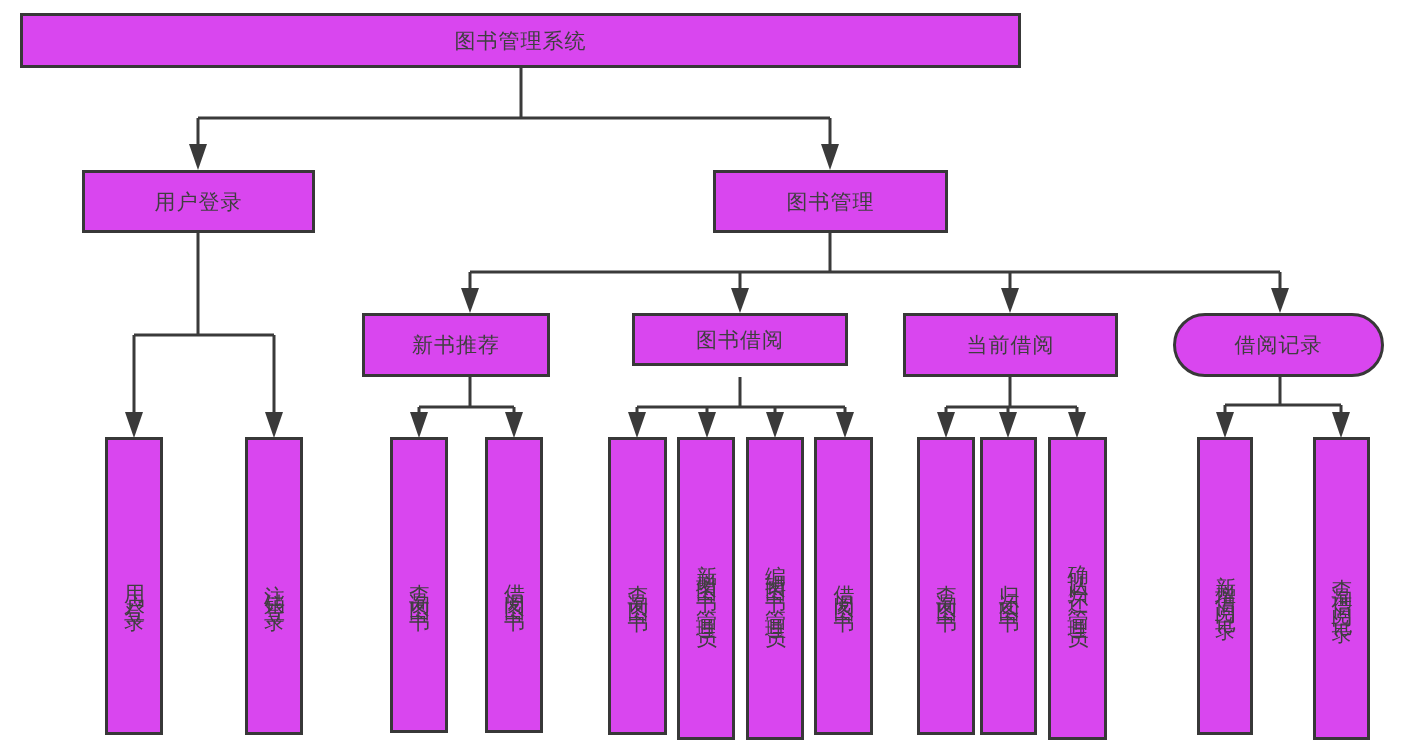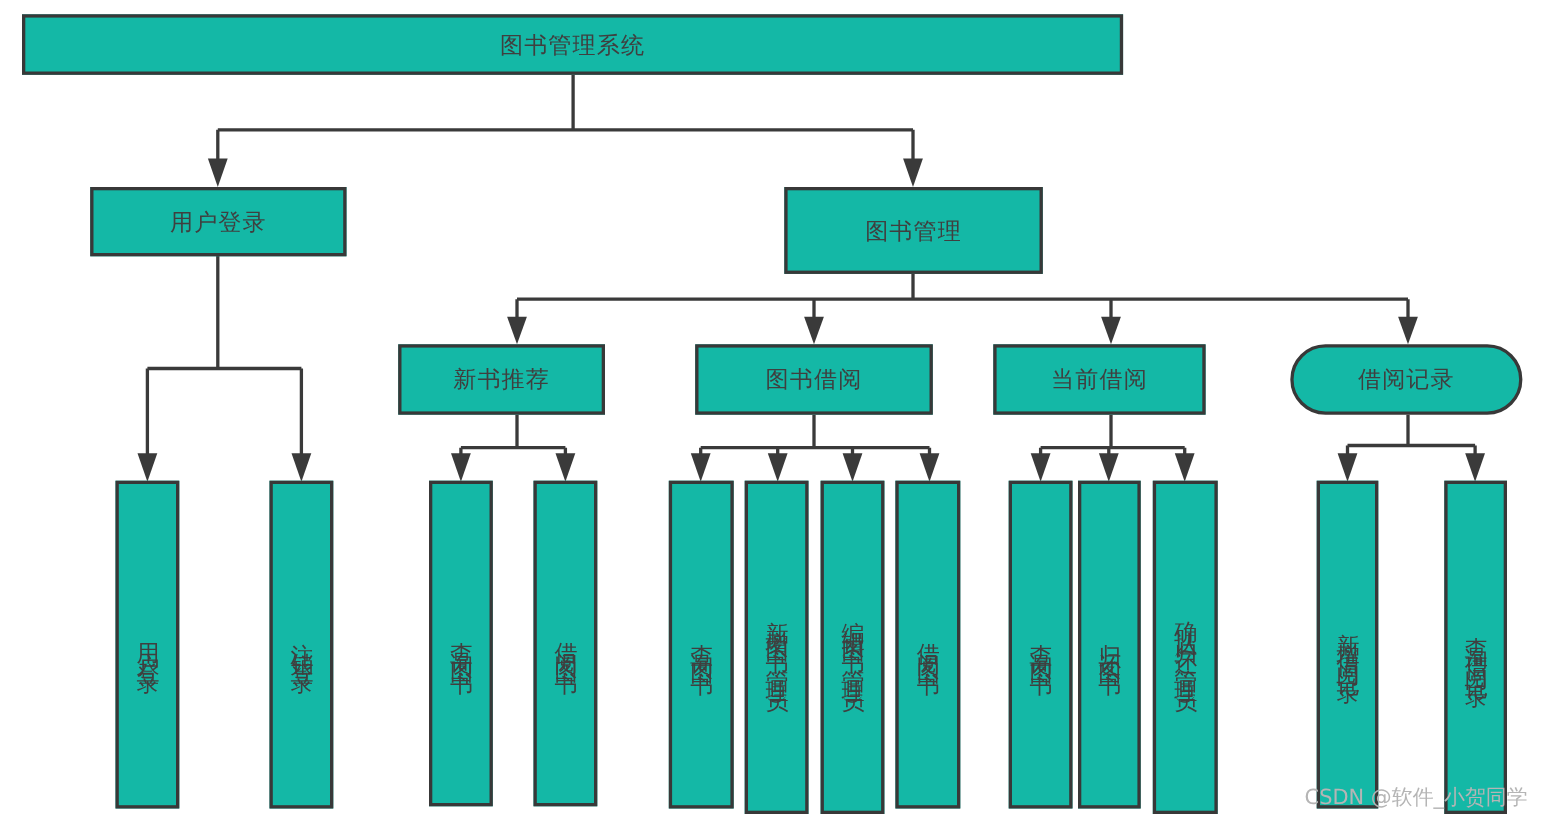--- a/index.html
+++ b/index.html
@@ -8,21 +8,21 @@
     width:1405px;height:747px;
     background:#ffffff;
     overflow:hidden;
     font-family:"DejaVu Sans","Liberation Sans",sans-serif;
   }
   .wires{position:absolute;left:0;top:0;width:1405px;height:747px;z-index:1;}
   .node{
     position:absolute;
     box-sizing:border-box;
     border:3px solid #383838;
-    background:#14b8a6;
+    background:#d946ef;
     color:#3f3f3f;
     display:flex;align-items:center;justify-content:center;
     z-index:2;
   }
   .hbox{font-size:21px;letter-spacing:1px;white-space:nowrap;}
   .vbox{
     font-size:21px;
     writing-mode:vertical-rl;
     text-orientation:mixed;
     letter-spacing:9px;
@@ -81,40 +81,39 @@
       <polygon points="999,412 1017,412 1008,438"></polygon>
       <polygon points="1068,412 1086,412 1077,438"></polygon>
       <polygon points="1216,412 1234,412 1225,438"></polygon>
       <polygon points="1332,412 1350,412 1341,438"></polygon>
     </g>
   </svg>
 
   <div class="node hbox" style="left:20px;top:13px;width:1001px;height:55px;">图书管理系统</div>
 
   <div class="node hbox" style="left:82px;top:170px;width:233px;height:63px;">用户登录</div>
-  <div class="node hbox" style="left:713px;top:170px;width:235px;height:79px;">图书管理</div>
+  <div class="node hbox" style="left:713px;top:170px;width:235px;height:63px;">图书管理</div>
 
   <div class="node hbox" style="left:362px;top:313px;width:188px;height:64px;">新书推荐</div>
-  <div class="node hbox" style="left:632px;top:313px;width:216px;height:64px;">图书借阅</div>
-  <div class="node hbox" style="left:903px;top:313px;width:193px;height:64px;">当前借阅</div>
+  <div class="node hbox" style="left:632px;top:313px;width:216px;height:53px;">图书借阅</div>
+  <div class="node hbox" style="left:903px;top:313px;width:215px;height:64px;">当前借阅</div>
   <div class="node hbox" style="left:1173px;top:313px;width:211px;height:64px;border-radius:32px;">借阅记录</div>
 
   <div class="node vbox" style="left:105px;top:437px;width:58px;height:298px;">用户登录</div>
   <div class="node vbox" style="left:245px;top:437px;width:58px;height:298px;">注销登录</div>
 
   <div class="node vbox" style="left:390px;top:437px;width:58px;height:296px;">查询图书</div>
   <div class="node vbox" style="left:485px;top:437px;width:58px;height:296px;">借阅图书</div>
 
   <div class="node vbox" style="left:608px;top:437px;width:59px;height:298px;">查询图书</div>
   <div class="node vbox" style="left:677px;top:437px;width:58px;height:303px;">新增图书（管理员）</div>
   <div class="node vbox" style="left:746px;top:437px;width:58px;height:303px;">编辑图书（管理员）</div>
   <div class="node vbox" style="left:814px;top:437px;width:59px;height:298px;">借阅图书</div>
 
   <div class="node vbox" style="left:917px;top:437px;width:58px;height:298px;">查询图书</div>
   <div class="node vbox" style="left:980px;top:437px;width:57px;height:298px;">归还图书</div>
   <div class="node vbox" style="left:1048px;top:437px;width:59px;height:303px;">确认归还（管理员）</div>
 
   <div class="node vbox" style="left:1197px;top:437px;width:56px;height:298px;">新增借阅记录</div>
   <div class="node vbox" style="left:1313px;top:437px;width:57px;height:303px;">查询借阅记录</div>
 
-  <div class="watermark">CSDN @软件_小贺同学</div>
 
 </div>
 
 </body></html>

